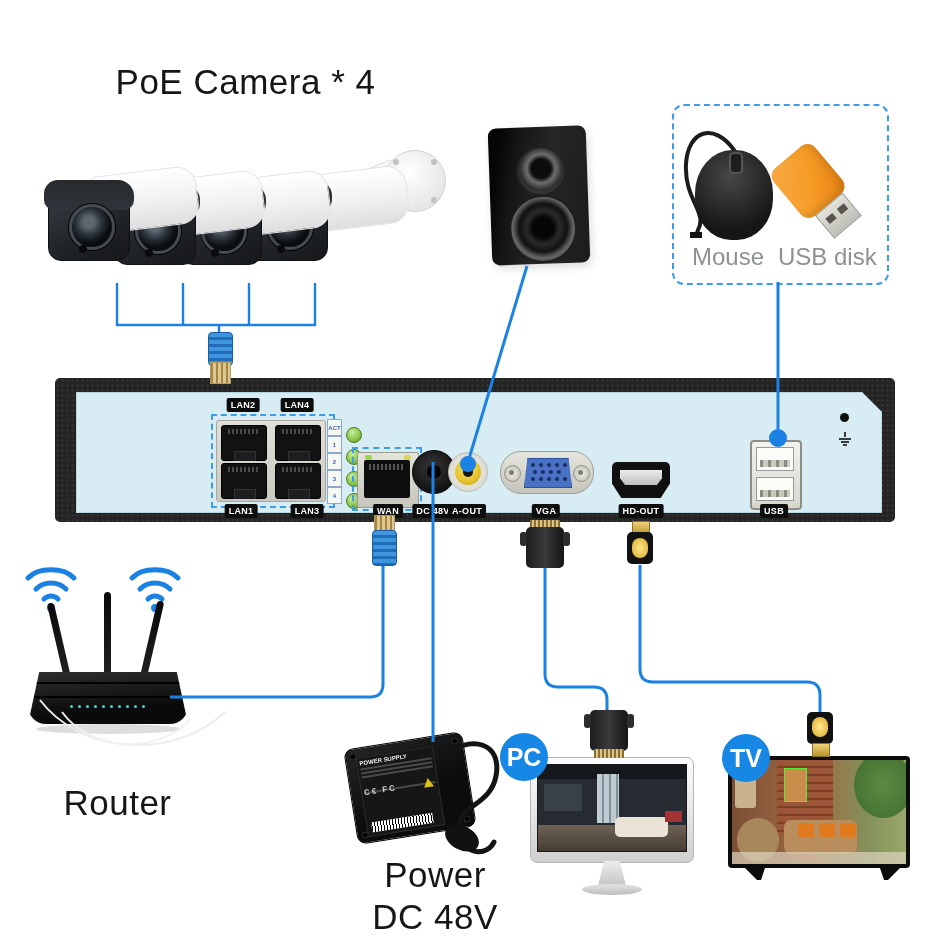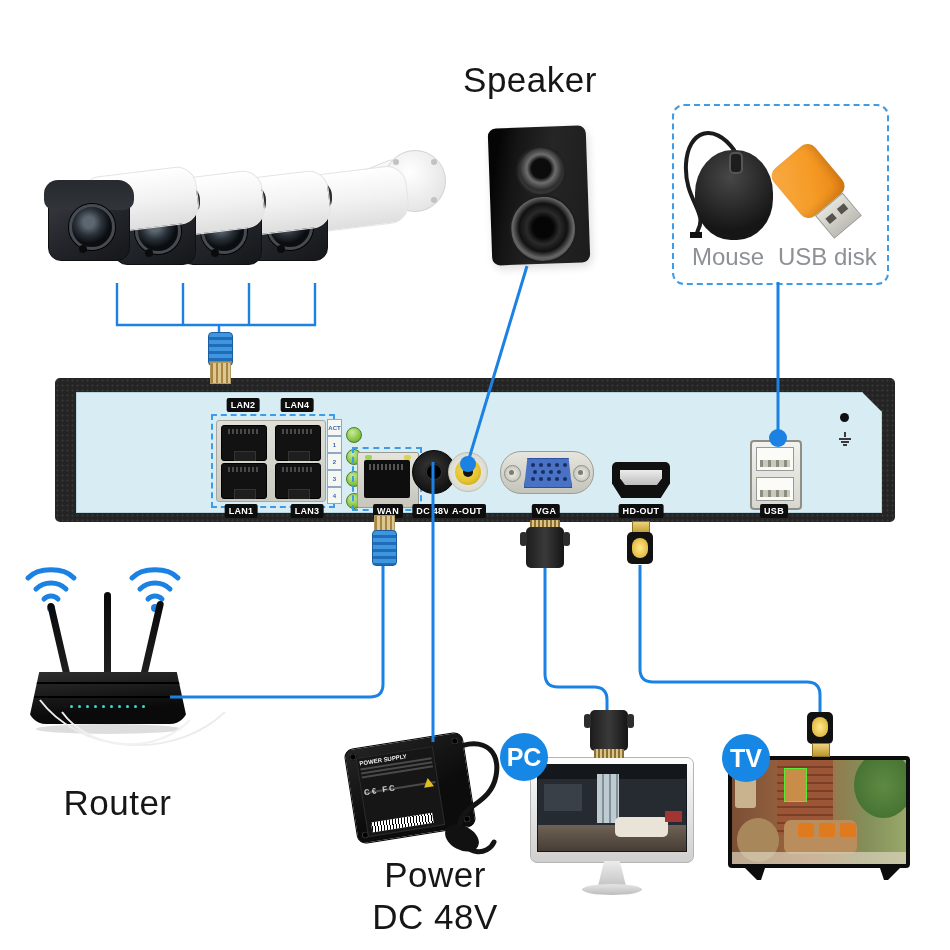--- a/index.html
+++ b/index.html
@@ -163,21 +163,21 @@
   .bl{stroke:var(--line_blue);stroke-width:3;fill:none;stroke-linejoin:round;}
   .bl-thin{stroke:var(--line_blue);stroke-width:2.4;fill:none;}
   .bd{fill:var(--line_blue);}
   .dev{z-index:5;}
 </style>
 </head>
 <body>
 
 <div class="canvas">
 
-  <div class="title" style="left:460px;top:60px;width:140px;">Speaker</div>
+  <div class="title" style="left:108px;top:62px;width:275px;">PoE Camera * 4</div>
   <div class="title" style="left:45px;top:783px;width:145px;">Router</div>
   <div class="title" style="left:365px;top:855px;width:140px;">Power</div>
   <div class="title" style="left:350px;top:897px;width:170px;">DC 48V</div>
 
   <div>
     <div class="mount-arm"></div>
     <div class="mount-plate">
       <i style="left:8px;top:8px;"></i>
         <i style="right:8px;top:8px;"></i>
         <i style="left:8px;bottom:8px;"></i>

